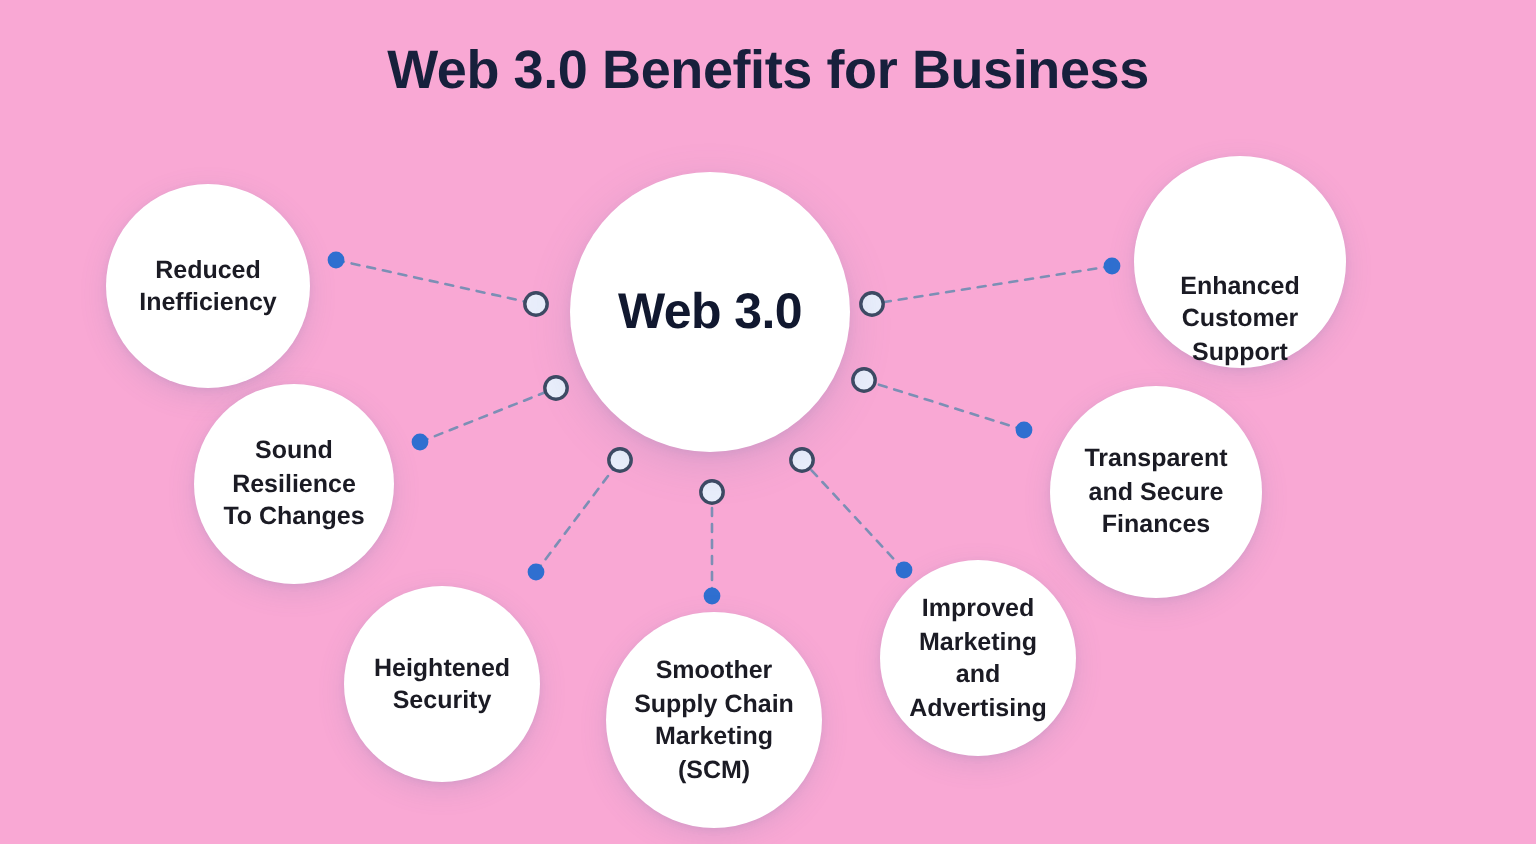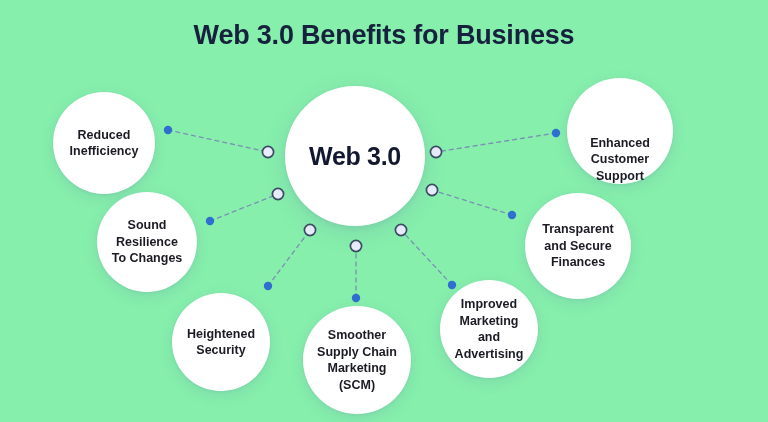--- a/index.html
+++ b/index.html
@@ -8,21 +8,21 @@
     padding: 0;
   }
   body {
     font-family: "Liberation Sans", sans-serif;
   }
   #canvas {
     position: relative;
     width: 768px;
     height: 422px;
     overflow: hidden;
-    background: #86efac;
+    background: #f9a8d4;
   }
   #title {
     position: absolute;
     left: 0;
     top: 20px;
     width: 768px;
     text-align: center;
     font-size: 27px;
     font-weight: 700;
     letter-spacing: -0.2px;

